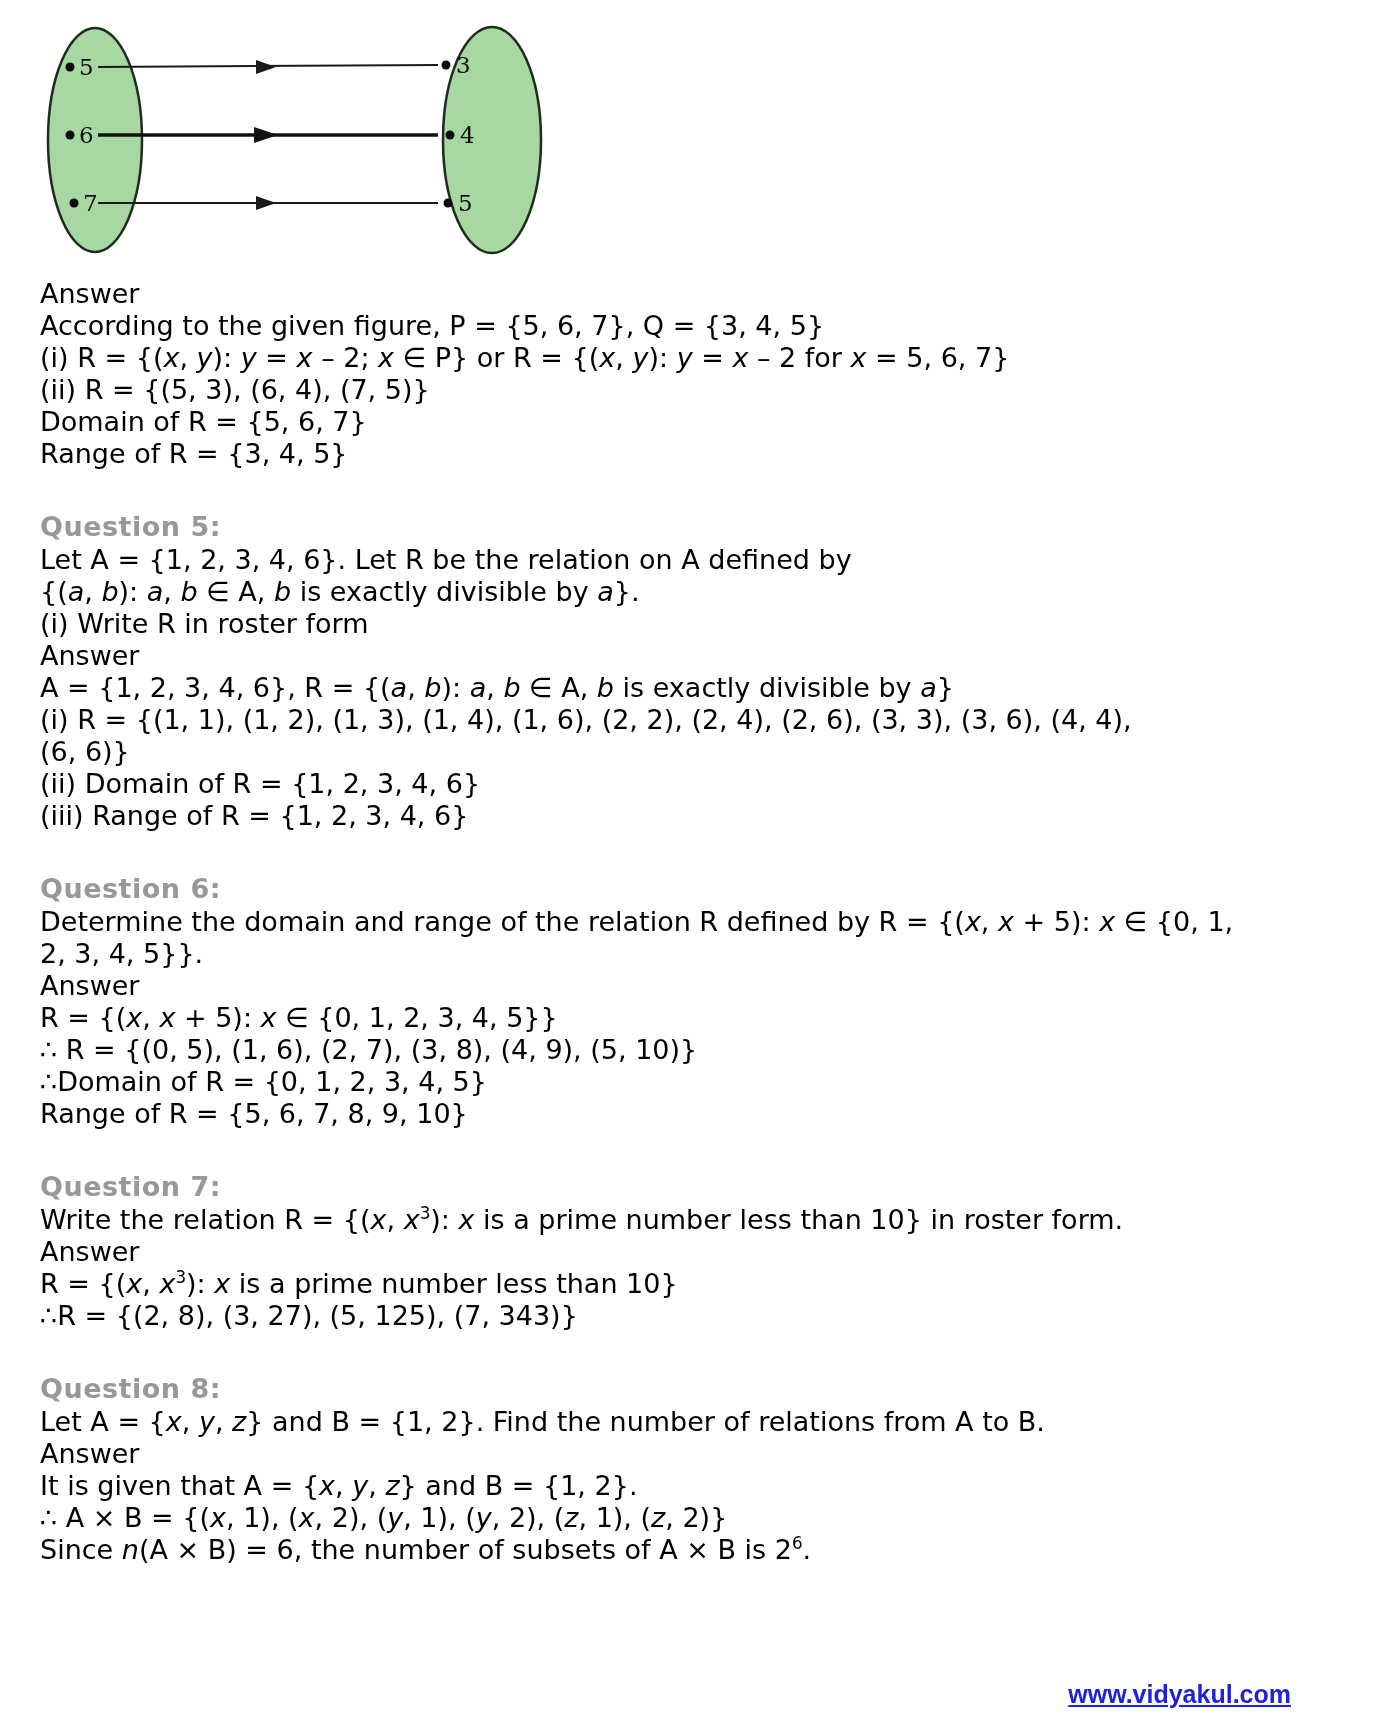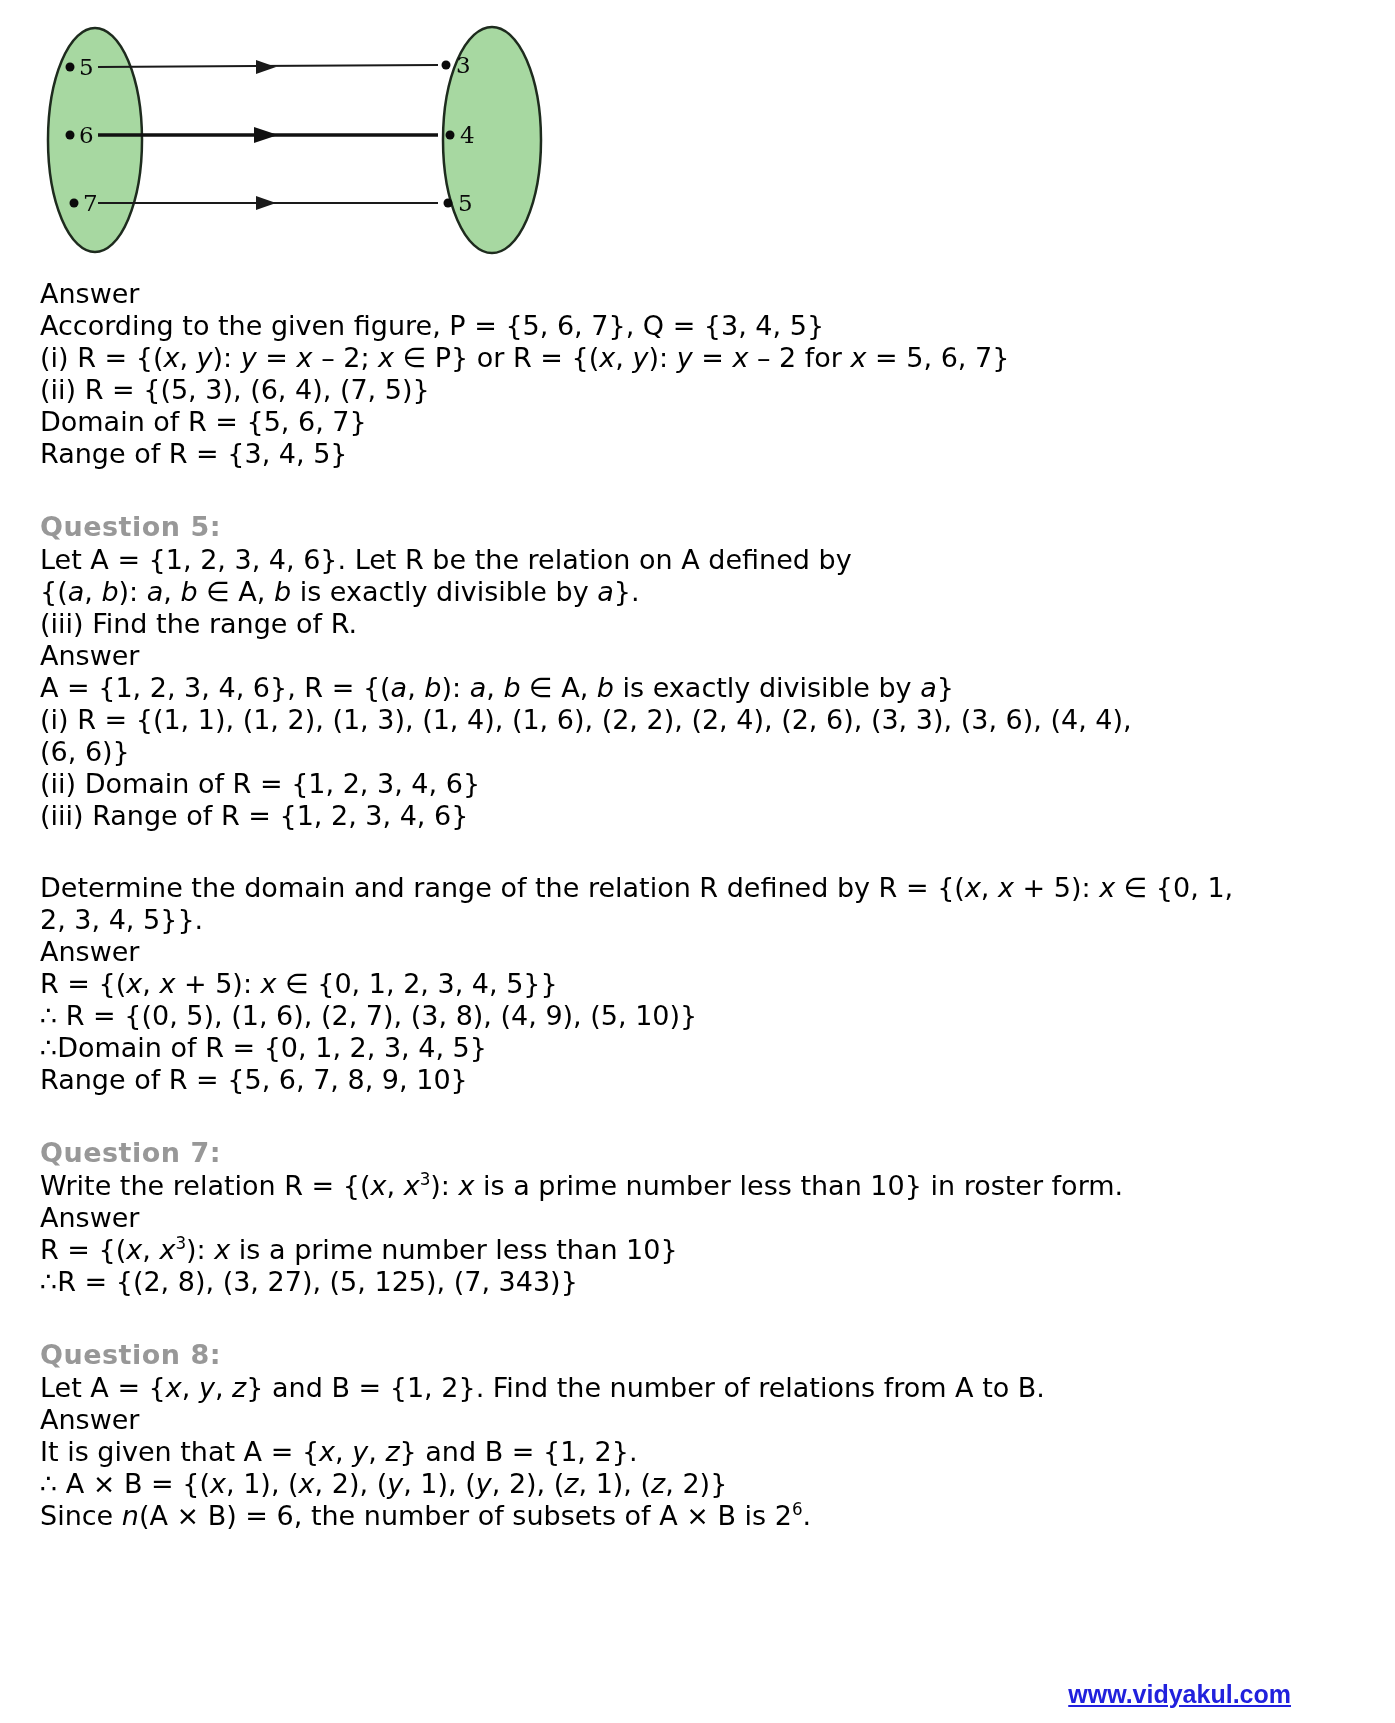--- a/index.html
+++ b/index.html
@@ -93,29 +93,30 @@
         <div class="line">According to the given figure, P = {5, 6, 7}, Q = {3, 4, 5}</div>
         <div class="line">(i) R = {(<i>x</i>, <i>y</i>): <i>y</i> = <i>x</i> – 2; <i>x</i> ∈ P} or R = {(<i>x</i>, <i>y</i>): <i>y</i> = <i>x</i> – 2 for <i>x</i> = 5, 6, 7}</div>
         <div class="line">(ii) R = {(5, 3), (6, 4), (7, 5)}</div>
         <div class="line">Domain of R = {5, 6, 7}</div>
         <div class="line">Range of R = {3, 4, 5}</div>
       </section>
       <section class="block">
         <div class="q-heading">Question 5:</div>
         <div class="line">Let A = {1, 2, 3, 4, 6}. Let R be the relation on A defined by</div>
         <div class="line">{(<i>a</i>, <i>b</i>): <i>a</i>, <i>b</i> ∈ A, <i>b</i> is exactly divisible by <i>a</i>}.</div>
-        <div class="line">(iii) Find the range of R.</div>
+        <div class="line">(i) Write R in roster form</div>
         <div class="line">Answer</div>
         <div class="line">A = {1, 2, 3, 4, 6}, R = {(<i>a</i>, <i>b</i>): <i>a</i>, <i>b</i> ∈ A, <i>b</i> is exactly divisible by <i>a</i>}</div>
         <div class="line">(i) R = {(1, 1), (1, 2), (1, 3), (1, 4), (1, 6), (2, 2), (2, 4), (2, 6), (3, 3), (3, 6), (4, 4),</div>
         <div class="line">(6, 6)}</div>
         <div class="line">(ii) Domain of R = {1, 2, 3, 4, 6}</div>
         <div class="line">(iii) Range of R = {1, 2, 3, 4, 6}</div>
       </section>
       <section class="block">
+        <div class="q-heading">Question 6:</div>
         <div class="line">Determine the domain and range of the relation R defined by R = {(<i>x</i>, <i>x</i> + 5): <i>x</i> ∈ {0, 1,</div>
         <div class="line">2, 3, 4, 5}}.</div>
         <div class="line">Answer</div>
         <div class="line">R = {(<i>x</i>, <i>x</i> + 5): <i>x</i> ∈ {0, 1, 2, 3, 4, 5}}</div>
         <div class="line">∴ R = {(0, 5), (1, 6), (2, 7), (3, 8), (4, 9), (5, 10)}</div>
         <div class="line">∴Domain of R = {0, 1, 2, 3, 4, 5}</div>
         <div class="line">Range of R = {5, 6, 7, 8, 9, 10}</div>
       </section>
       <section class="block">
         <div class="q-heading">Question 7:</div>

